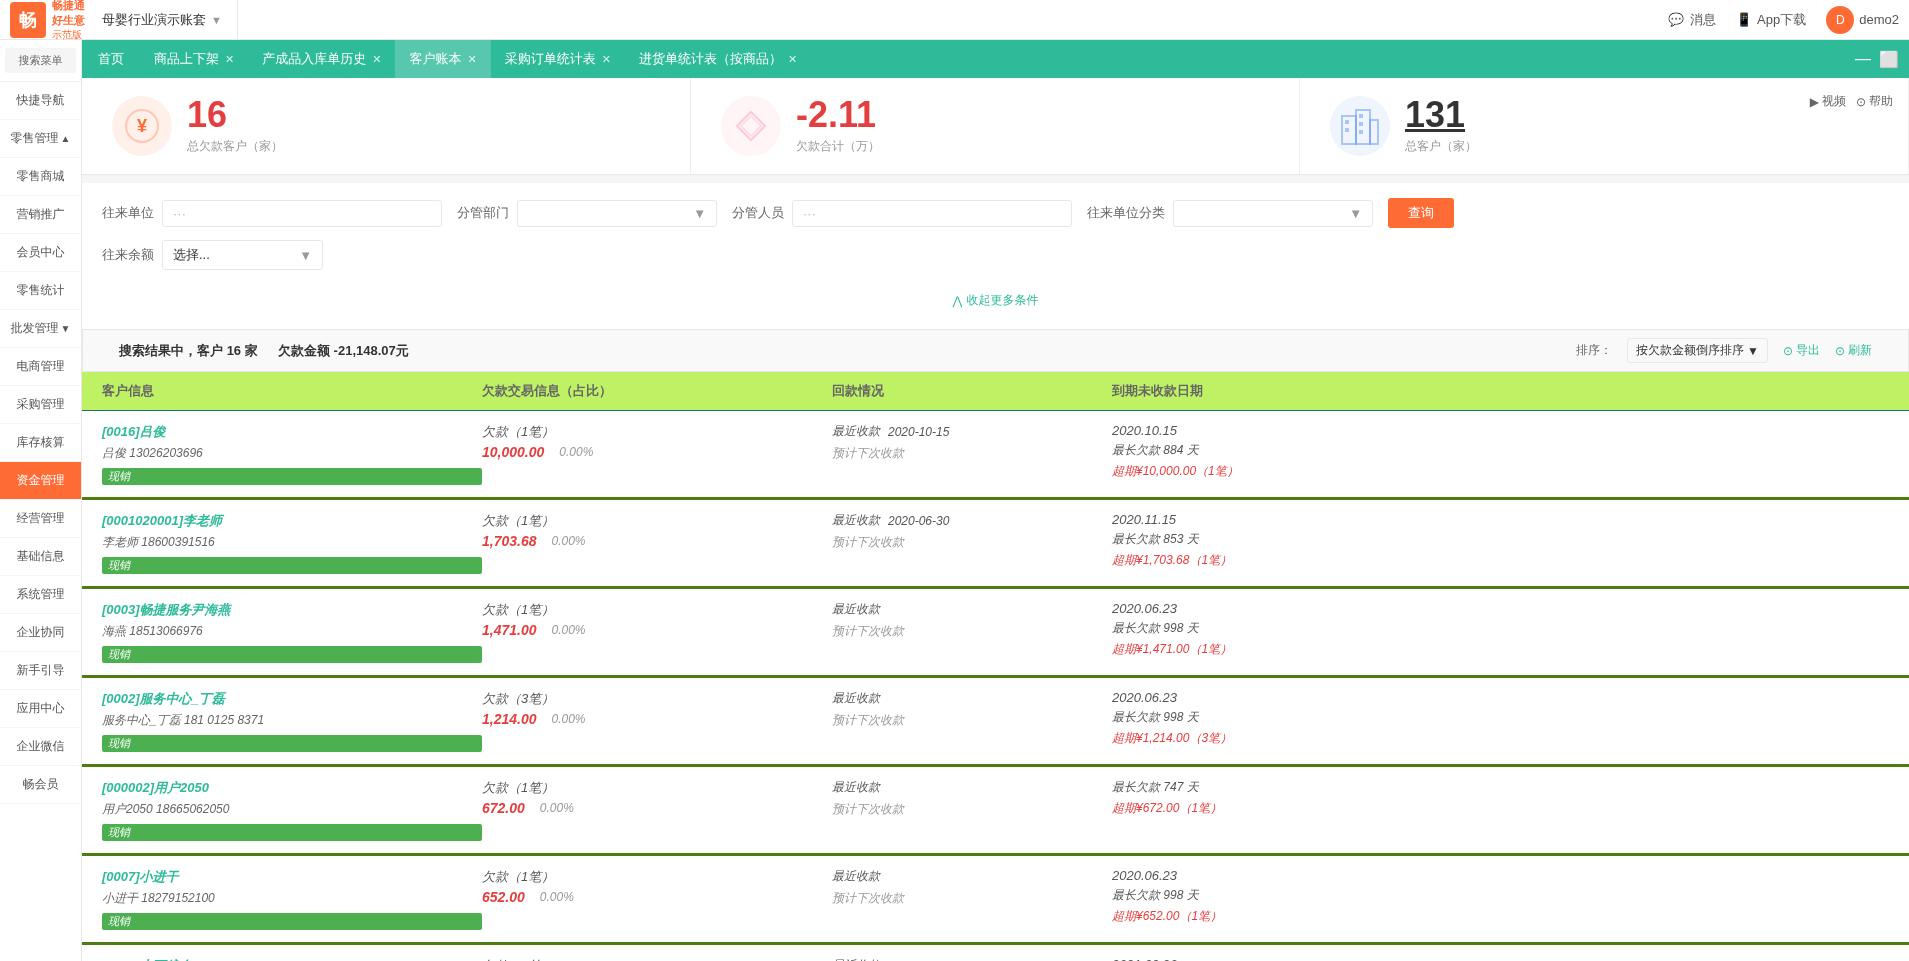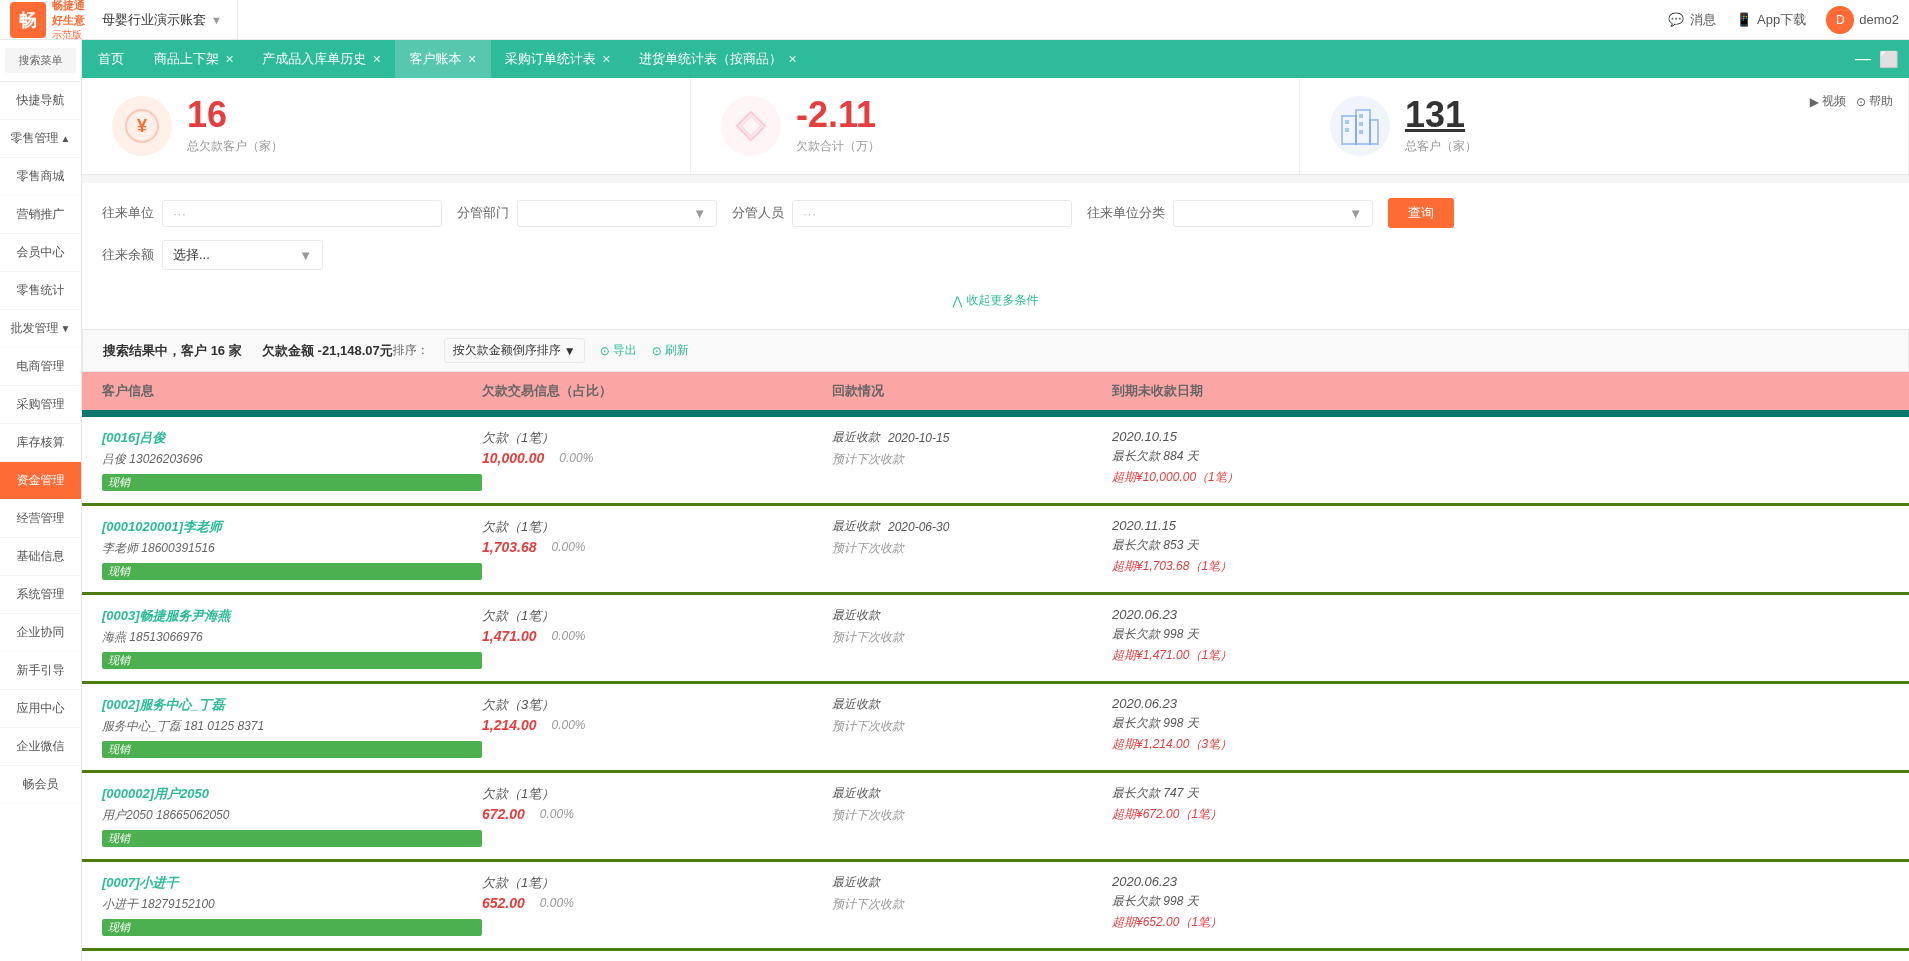--- a/index.html
+++ b/index.html
@@ -59,30 +59,30 @@
     .filter-label { color: #666; font-size: 13px; white-space: nowrap; }
     .filter-input { border: 1px solid #e8e8e8; border-radius: 3px; padding: 5px 10px; font-size: 13px; color: #333; width: 200px; cursor: pointer; display: flex; align-items: center; justify-content: space-between; }
     .filter-input.wide { width: 280px; }
     .filter-select { border: 1px solid #e8e8e8; border-radius: 3px; padding: 5px 10px; font-size: 13px; color: #333; width: 200px; cursor: pointer; display: flex; align-items: center; justify-content: space-between; }
     .filter-select .arrow { color: #999; }
     .search-btn { background: #ff6b35; color: #fff; border: none; border-radius: 3px; padding: 6px 20px; font-size: 13px; cursor: pointer; }
     .collapse-btn { color: #2dbb99; cursor: pointer; font-size: 12px; display: flex; align-items: center; gap: 4px; padding: 5px 0; }
     .collapse-row { display: flex; justify-content: center; padding: 5px 0 10px; }
 
     
-    .result-bar { background: #f9f9f9; border: 1px solid #e8e8e8; padding: 8px 20px; display: flex; align-items: center; margin-top: 0; }
+    .result-bar { background: #f9f9f9; border: 1px solid #e8e8e8; padding: 8px 36px; display: flex; align-items: center; justify-content: space-between; margin-top: 0; }
     .result-text { font-size: 13px; color: #666; }
     .result-text span { color: #333; font-weight: bold; }
     .result-actions { display: flex; align-items: center; gap: 15px; font-size: 12px; color: #666; }
     .sort-select { border: 1px solid #e8e8e8; border-radius: 3px; padding: 3px 8px; font-size: 12px; color: #333; cursor: pointer; display: flex; align-items: center; gap: 3px; }
     .action-btn { cursor: pointer; color: #2dbb99; display: flex; align-items: center; gap: 3px; }
 
     
     .table-container { background: #fff; margin: 0; }
-    .table-header { display: grid; grid-template-columns: 380px 350px 280px 1fr; background: #fca5a5; border-bottom: 7px solid #0f766e; padding: 10px 20px; font-weight: bold; font-size: 13px; color: #666; }
+    .table-header { display: grid; grid-template-columns: 380px 350px 280px 1fr; background: #bef264; border-bottom: 1px solid #0f766e; padding: 10px 20px; font-weight: bold; font-size: 13px; color: #666; }
     .table-row { display: grid; grid-template-columns: 380px 350px 280px 1fr; border-bottom: 3px solid #4d7c0f; padding: 12px 20px; align-items: start; font-style: italic; }
     .customer-info { display: flex; flex-direction: column; gap: 4px; }
     .customer-name { color: #2dbb99; cursor: pointer; font-size: 13px; font-weight: bold; }
     .customer-phone { color: #666; font-size: 12px; }
     .customer-tag { display: inline-block; background: #4caf50; color: #fff; font-size: 11px; padding: 1px 6px; border-radius: 2px; margin-top: 2px; }
     .debt-info { display: flex; flex-direction: column; gap: 3px; }
     .debt-title { color: #555; font-size: 13px; }
     .debt-amount { color: #e53e3e; font-size: 14px; font-weight: bold; }
     .debt-percent { color: #999; font-size: 12px; }
     .debt-row { display: flex; align-items: center; gap: 15px; }

